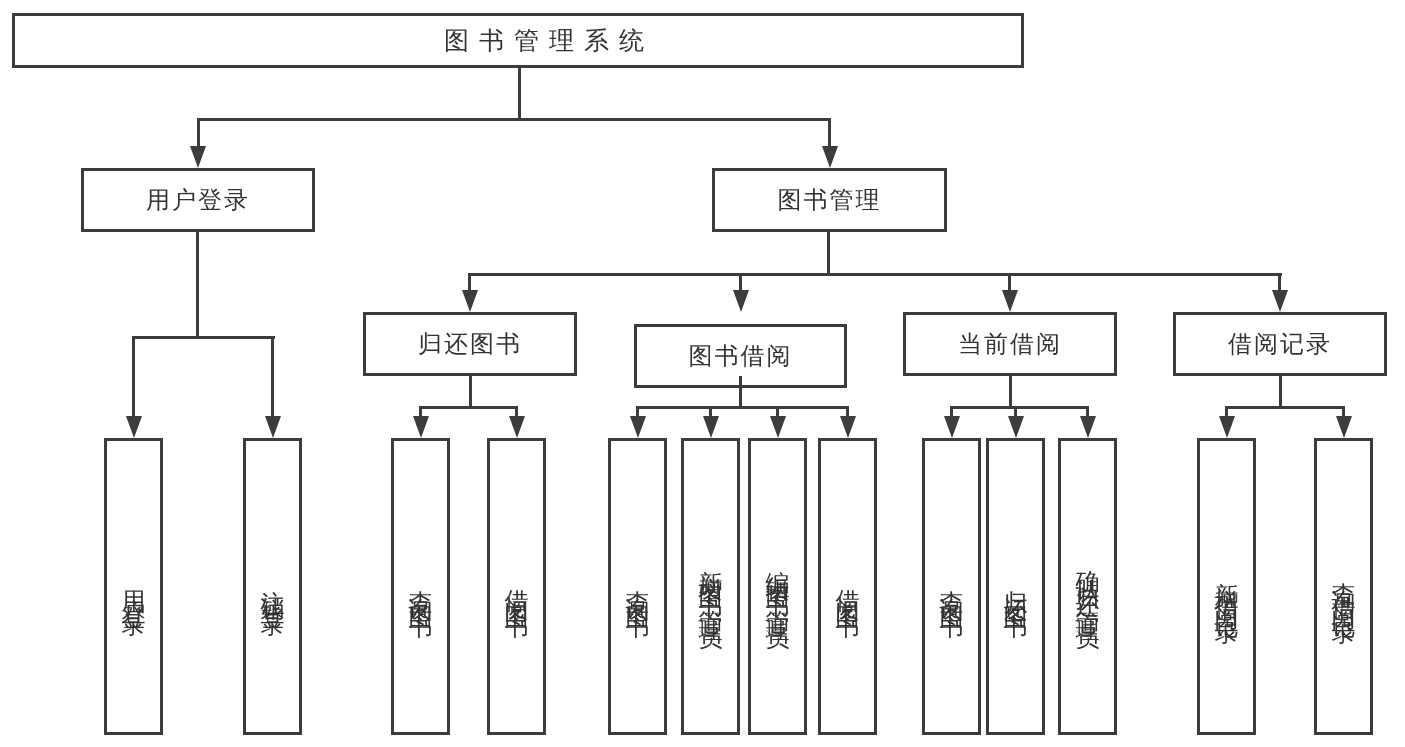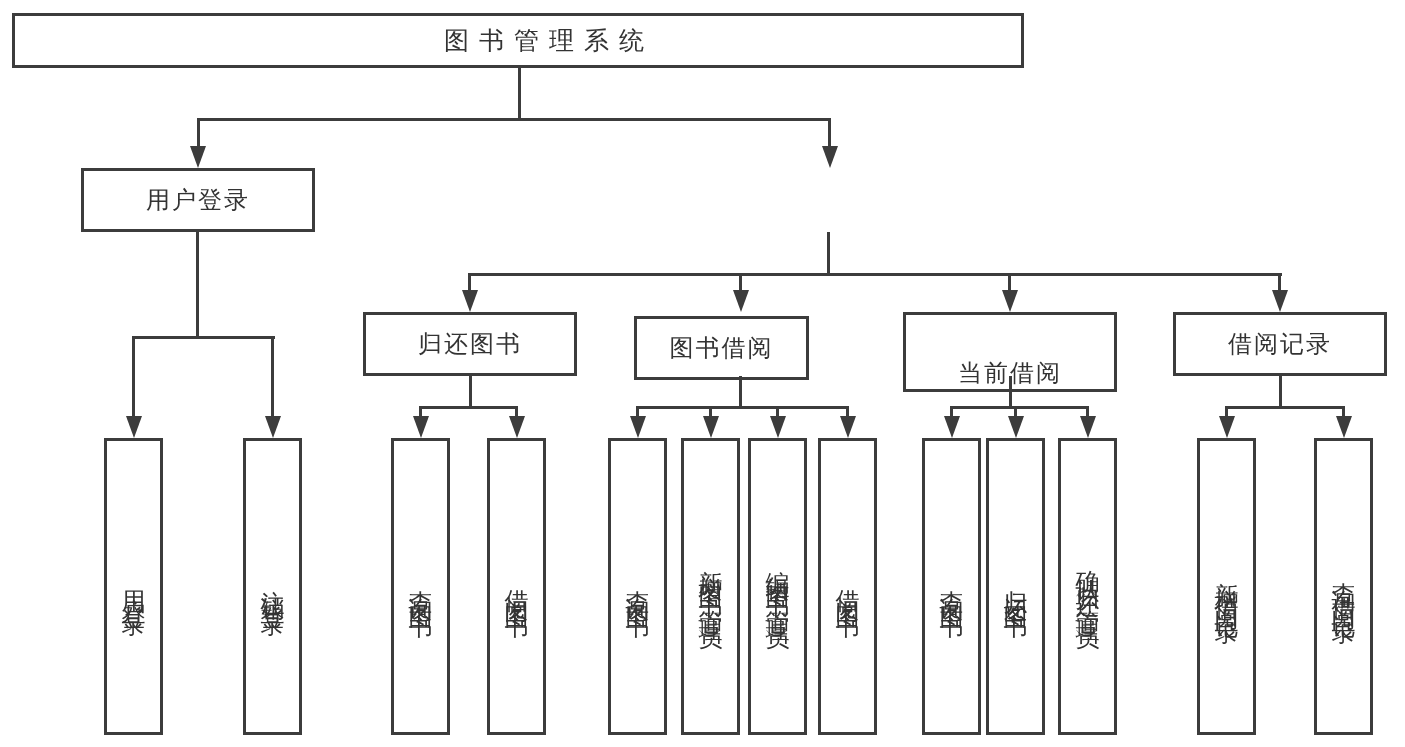--- a/index.html
+++ b/index.html
@@ -83,20 +83,23 @@
     <div class="hline" style="left:197px; top:118px; width:634px;"></div>
     <div class="vline" style="left:197px; top:121px; height:27px;"></div>
     <div class="arrowhead" style="left:190px; top:146px;"></div>
     <div class="vline" style="left:828px; top:121px; height:27px;"></div>
     <div class="arrowhead" style="left:822px; top:146px;"></div>
   </div>
 
   <div class="node" style="left:81px; top:168px; width:234px; height:64px;">
     <span>用户登录</span>
   </div>
+  <div class="node" style="left:712px; top:168px; width:235px; height:64px;">
+    <span>图书管理</span>
+  </div>
 
   <div>
     <div class="vline" style="left:196px; top:232px; height:107px;"></div>
     <div class="hline" style="left:132px; top:336px; width:143px;"></div>
     <div class="vline" style="left:132px; top:339px; height:79px;"></div>
     <div class="arrowhead" style="left:126px; top:416px;"></div>
     <div class="vline" style="left:271px; top:339px; height:79px;"></div>
     <div class="arrowhead" style="left:265px; top:416px;"></div>
   </div>
 
@@ -109,24 +112,24 @@
     <div class="arrowhead" style="left:733px; top:290px;"></div>
     <div class="vline" style="left:1008px; top:276px; height:16px;"></div>
     <div class="arrowhead" style="left:1002px; top:290px;"></div>
     <div class="vline" style="left:1278px; top:276px; height:16px;"></div>
     <div class="arrowhead" style="left:1272px; top:290px;"></div>
   </div>
 
   <div class="node" style="left:363px; top:312px; width:214px; height:64px;">
     <span>归还图书</span>
   </div>
-  <div class="node" style="left:634px; top:316px; width:175px; height:64px;">
+  <div class="node" style="left:634px; top:324px; width:213px; height:64px;">
     <span>图书借阅</span>
   </div>
-  <div class="node" style="left:903px; top:312px; width:214px; height:80px;align-items:flex-end;">
+  <div class="node" style="left:903px; top:312px; width:214px; height:64px;">
     <span>当前借阅</span>
   </div>
   <div class="node" style="left:1173px; top:312px; width:214px; height:64px;">
     <span>借阅记录</span>
   </div>
 
   <div>
     <div class="vline" style="left:469px; top:376px; height:33px;"></div>
     <div class="hline" style="left:419px; top:406px; width:99px;"></div>
     <div class="vline" style="left:419px; top:409px; height:9px;"></div>

